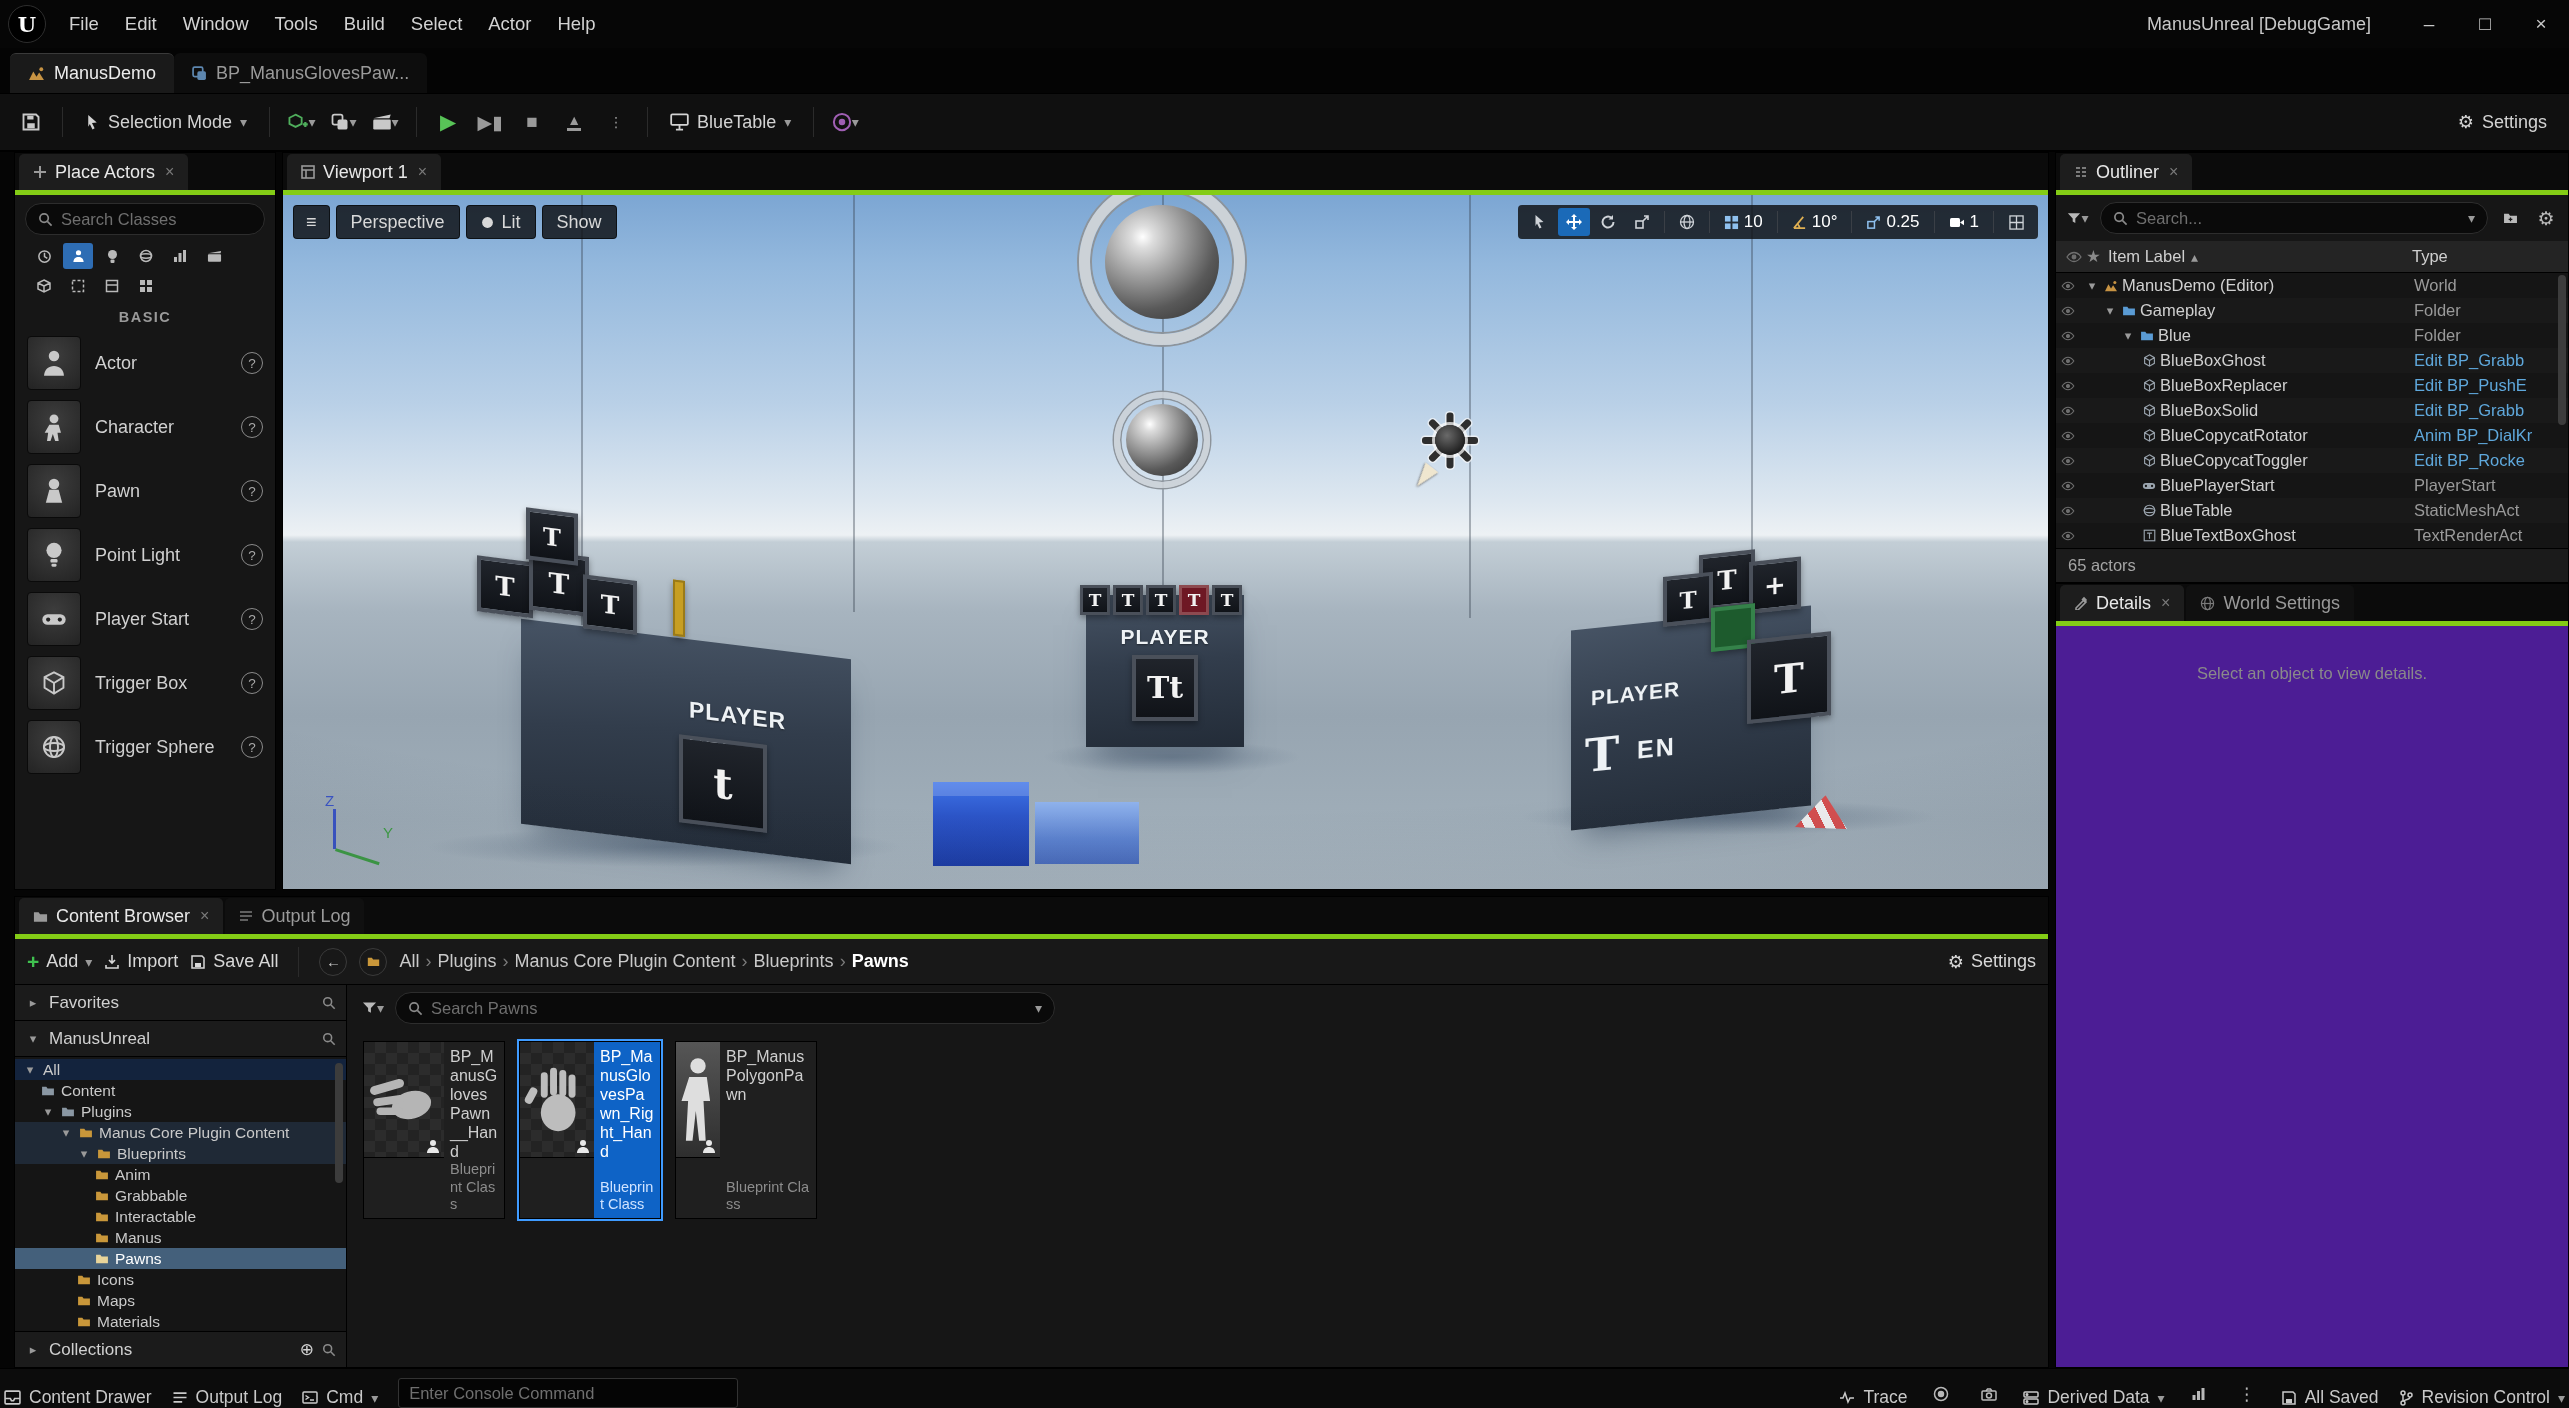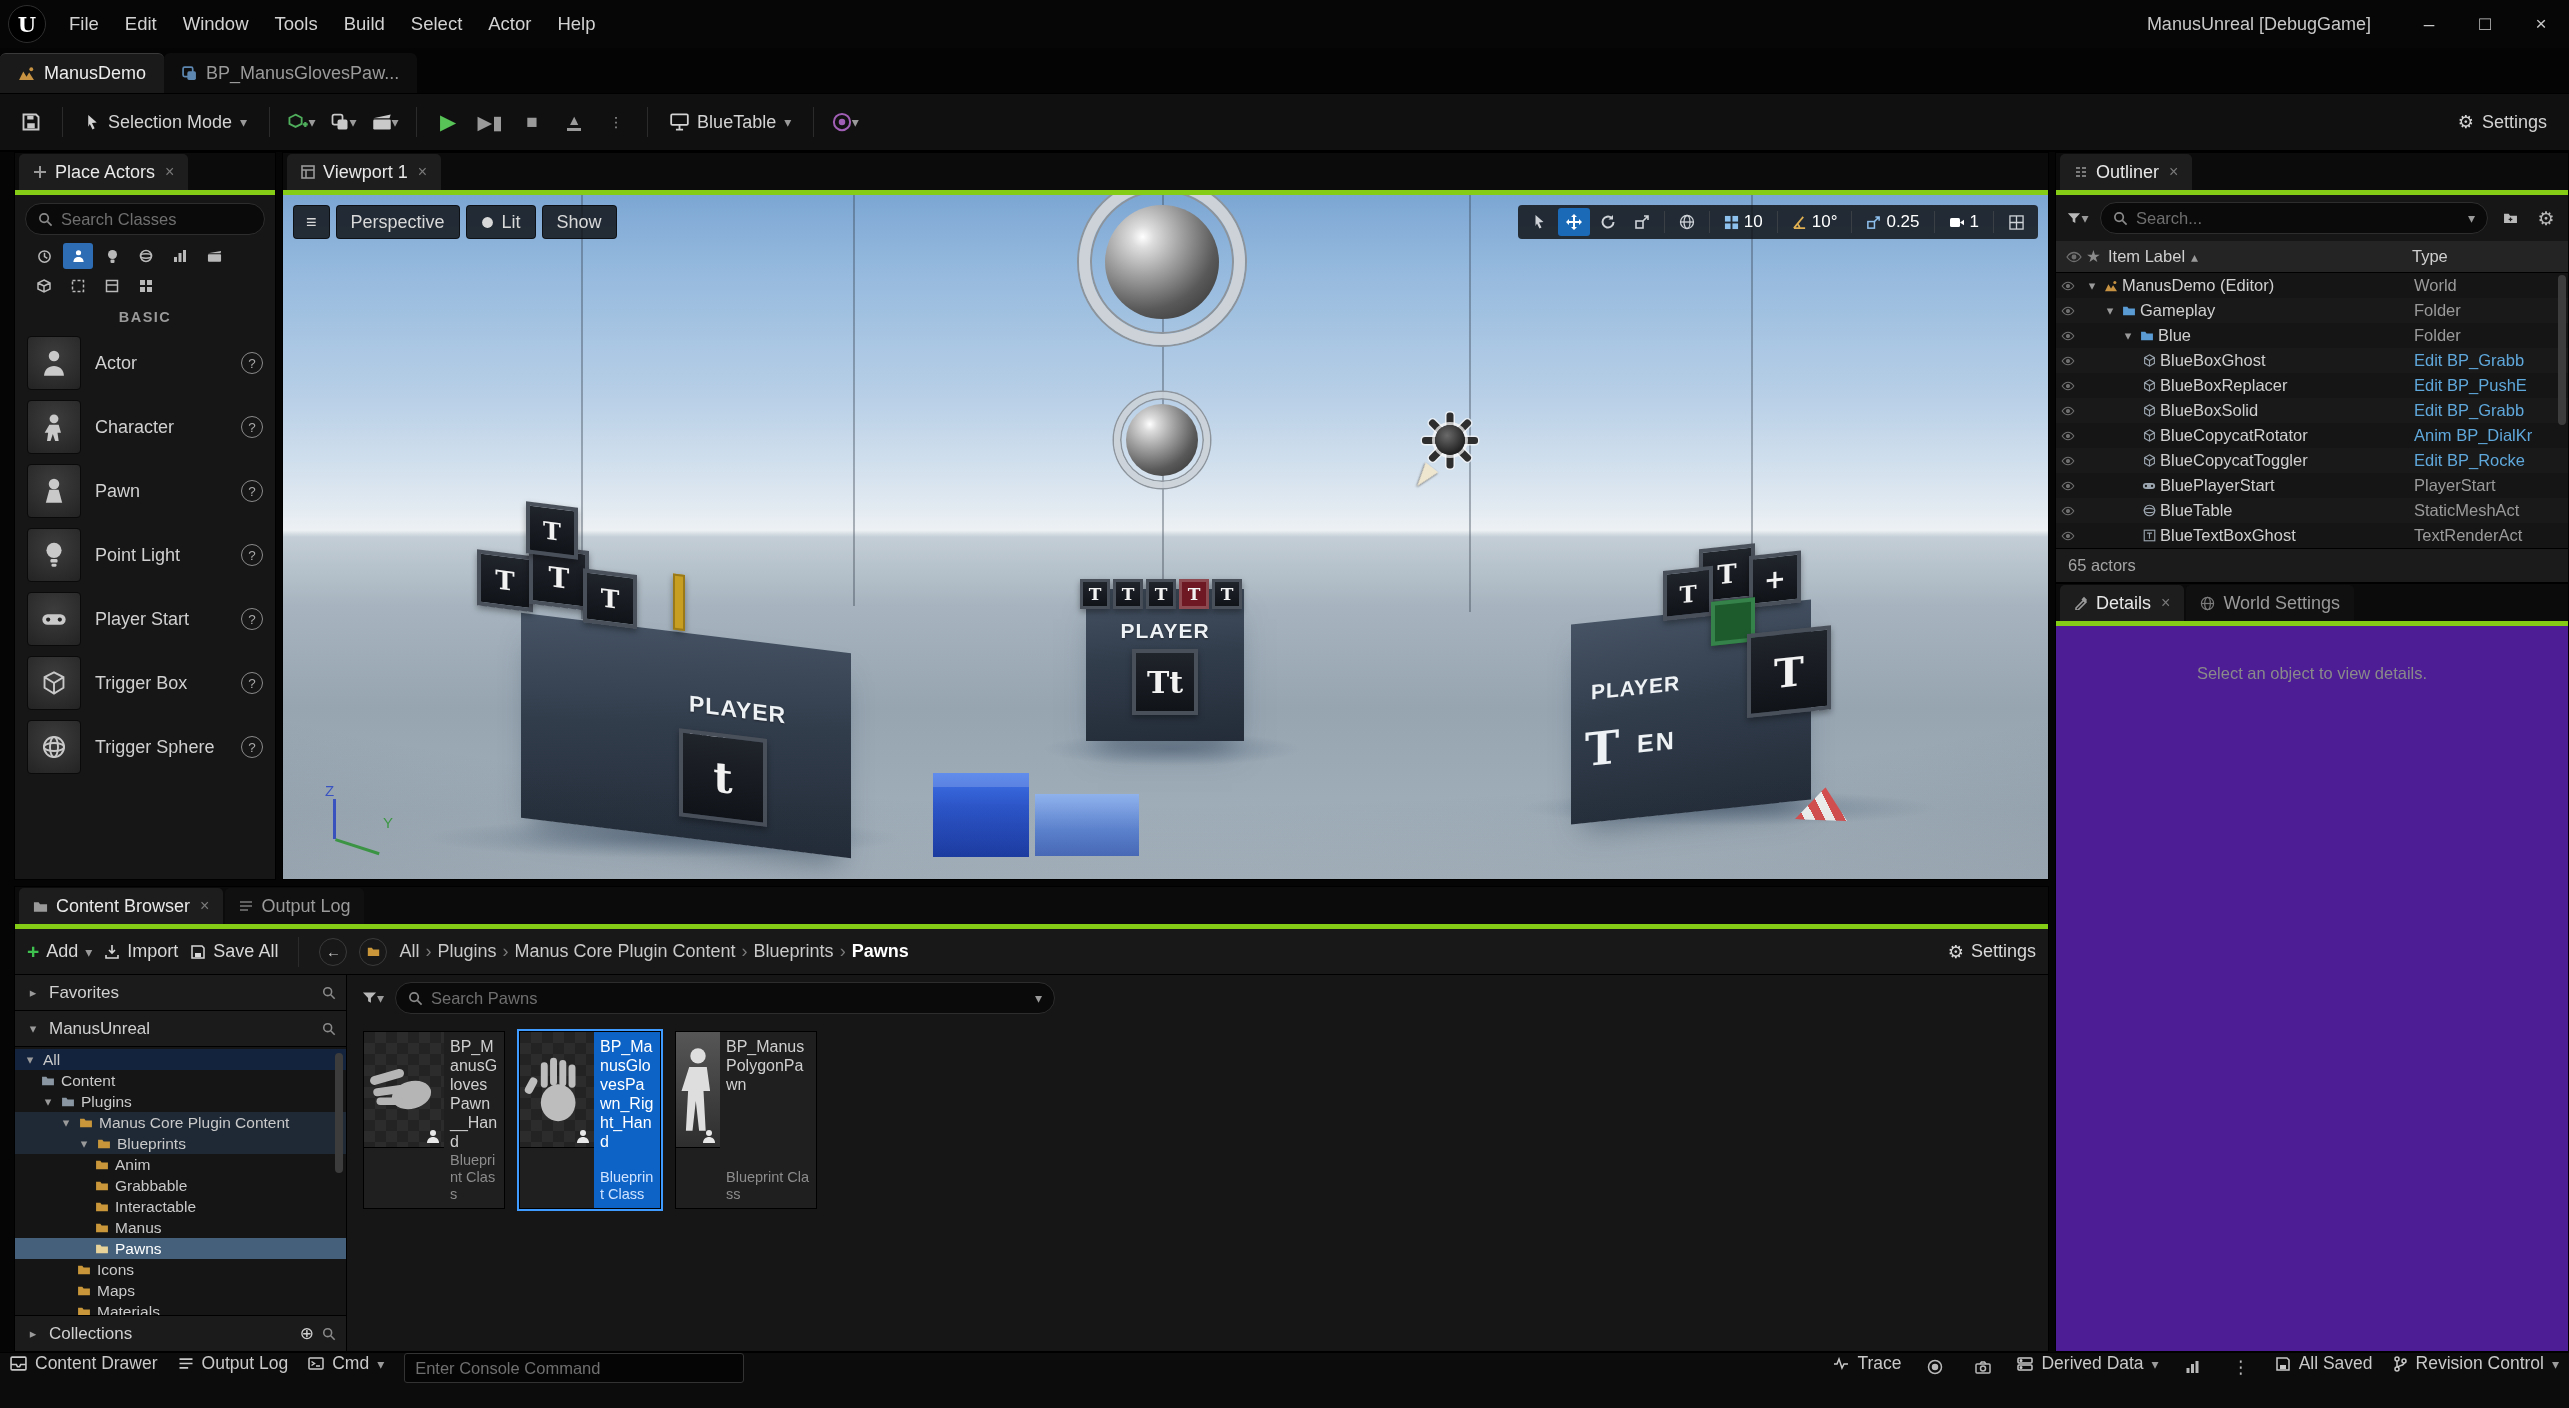--- a/index.html
+++ b/index.html
@@ -16,21 +16,21 @@
 
 
 .title-bar{height:48px;background:#060606;display:flex;align-items:center;padding-left:8px;flex:none}
 .ue-logo{width:38px;height:38px;border-radius:50%;background:#000;border:1px solid #2e2e2e;display:flex;
   align-items:center;justify-content:center;color:#fff;font-family:"DejaVu Serif",serif;font-weight:bold;font-size:21px;margin-right:10px}
 .menu-item{padding:0 13px;height:48px;display:flex;align-items:center;color:#d2d2d2;font-size:18.5px}
 .win-title{color:#c8c8c8;font-size:18px;margin-right:30px}
 .win-btn{width:56px;height:48px;display:flex;align-items:center;justify-content:center;color:#c8c8c8;font-size:19px}
 
 
-.doc-tabs{height:46px;background:#040404;display:flex;align-items:flex-end;flex:none;border-bottom:1px solid #000}
+.doc-tabs{height:46px;background:#040404;display:flex;align-items:flex-end;padding-left:10px;flex:none;border-bottom:1px solid #000}
 .doc-tab{height:40px;display:flex;align-items:center;gap:9px;padding:0 18px;border-radius:6px 6px 0 0;font-size:18px}
 .doc-tab.active{background:#1a1a1a;color:#ececec;border-top:1px solid #3a3a3a}
 .doc-tab.inactive{background:#0d0d0d;color:#9a9a9a}
 
 
 .toolbar{height:58px;background:#101010;border-bottom:2px solid #000;display:flex;align-items:center;padding:0 12px;gap:4px;flex:none}
 .tb-btn{height:38px;display:flex;align-items:center;gap:8px;padding:0 10px;border-radius:4px;color:#d3d3d3;font-size:18px}
 .tb-ico{width:38px;height:38px;display:flex;align-items:center;justify-content:center;border-radius:4px;color:#c9c9c9}
 .caret{font-size:14px;color:#9a9a9a}
 .play{color:#58c457;font-size:21px}
@@ -164,21 +164,21 @@
  linear-gradient(45deg,#2c2c2c 25%,#232323 25%,#232323 75%,#2c2c2c 75%);background-size:22px 22px;background-position:0 0,11px 11px;background-color:#232323}
 .thumb.grey{background:linear-gradient(180deg,#565656,#2e2e2e)}
 .badge{position:absolute;right:3px;bottom:3px;width:16px;height:16px}
 .aname{flex:1;display:flex;flex-direction:column;padding:6px 6px 5px;font-size:16px;line-height:1.18;word-break:break-all;color:#cfcfcf;background:#1f1f1f}
 .asset.sel .aname{background:#0e63c6;color:#fff}
 .atype{margin-top:auto;font-size:14.5px;color:#8c8c8c}
 .asset.sel .atype{color:#cfe3ff}
 .cb-footer{margin-top:auto;padding:10px 14px;color:#9a9a9a;font-size:17px}
 
 
-.status-bar{height:56px;background:#0c0c0c;border-top:1px solid #000;display:flex;align-items:flex-start;padding:0 10px;gap:20px;font-size:17.5px;flex:none}
+.status-bar{height:40px;background:#0c0c0c;border-top:1px solid #000;display:flex;align-items:flex-end;padding:0 4px;gap:20px;font-size:17.5px;flex:none}
 .sb-item{display:flex;align-items:center;gap:8px;color:#c9c9c9;white-space:nowrap}
 .console{width:340px;height:30px;background:#050505;border:1px solid #333;border-radius:3px;display:flex;align-items:center;padding:0 10px}
 </style>
 </head>
 <body>
 
 <div class="app">
 
   <div class="title-bar">
     <div class="ue-logo">

